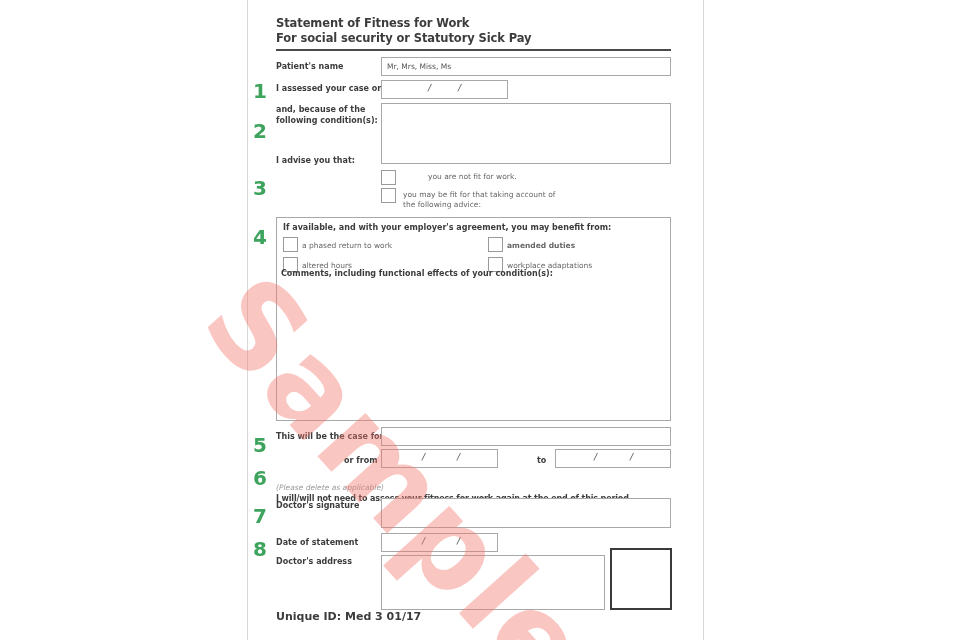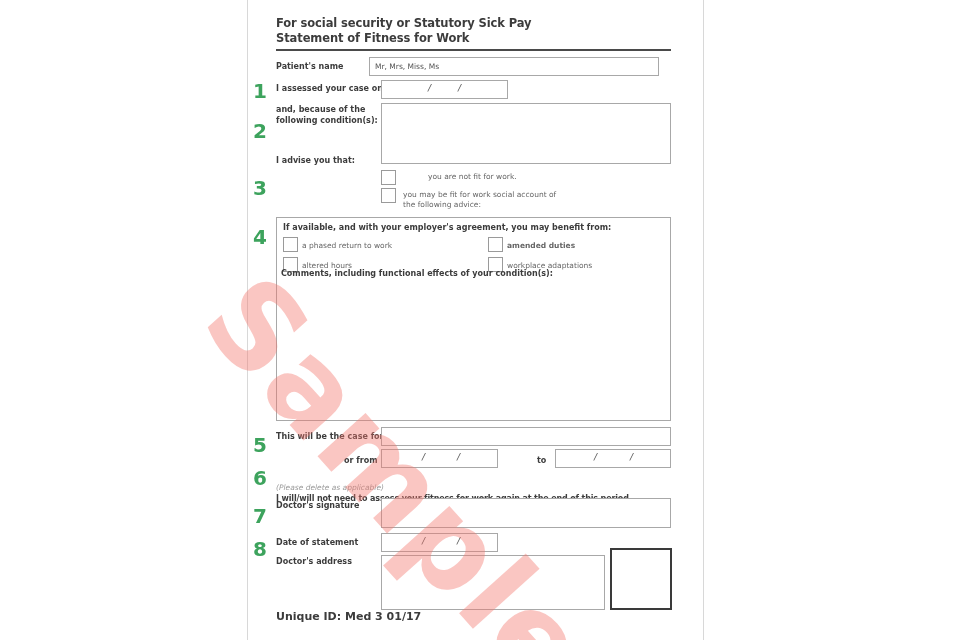--- a/index.html
+++ b/index.html
@@ -22,27 +22,27 @@
                transform:rotate(48deg); transform-origin:left top; white-space:nowrap; pointer-events:none;
                font-family:"DejaVu Sans", sans-serif; letter-spacing:2px; }
   .stamp { border:2px solid #3a3a3a; box-sizing:border-box; background:#fff; }
 </style>
 </head>
 <body>
 
 <div class="page"></div>
 
 <div class="abs title">
+  <div>Statement of Fitness for Work</div>
   <div>For social security or Statutory Sick Pay</div>
-  <div>Statement of Fitness for Work</div>
 </div>
 <div class="abs rule"></div>
 
 <div class="abs lbl" style="left:276px;top:61px;">Patient's name</div>
-<div class="abs box" style="left:369px;top:57px;width:290px;height:19px;padding-left:21px;">
+<div class="abs box" style="left:381px;top:57px;width:290px;height:19px;padding-left:21px;">
   <span class="abs val" style="left:5px;top:3px;">Mr, Mrs, Miss, Ms</span>
 </div>
 
 <div class="abs num" style="left:253px;top:81px;">1</div>
 <div class="abs lbl" style="left:276px;top:83px;">I assessed your case on:</div>
 <div class="abs box" style="left:381px;top:80px;width:127px;height:19px;">
   <span class="slash" style="left:46px;">/</span>
   <span class="slash" style="left:76px;">/</span>
 </div>
 
@@ -52,21 +52,21 @@
   <div>following condition(s):</div>
 </div>
 <div class="abs box" style="left:381px;top:103px;width:290px;height:61px;"></div>
 
 <div class="abs num" style="left:253px;top:178px;">3</div>
 <div class="abs lbl" style="left:276px;top:155px;">I advise you that:</div>
 <div class="abs cb" style="left:381px;top:170px;"></div>
 <div class="abs opt" style="left:403px;top:172px;margin-left:25px;">you are not fit for work.</div>
 <div class="abs cb" style="left:381px;top:188px;"></div>
 <div class="abs opt" style="left:403px;top:190px;">
-  <div>you may be fit for work social account of</div>
+  <div>you may be fit for that taking account of</div>
   <div>the following advice:</div>
 </div>
 
 <div class="abs num" style="left:253px;top:227px;">4</div>
 <div class="abs box" style="left:276px;top:217px;width:395px;height:204px;"></div>
 <div class="abs lbl" style="left:283px;top:222px;">If available, and with your employer's agreement, you may benefit from:</div>
 <div class="abs cb" style="left:283px;top:237px;"></div>
 <div class="abs opt" style="left:302px;top:241px;">a phased return to work</div>
 <div class="abs cb" style="left:488px;top:237px;"></div>
 <div class="abs opt" style="left:507px;top:241px;font-weight:bold;">amended duties</div>

